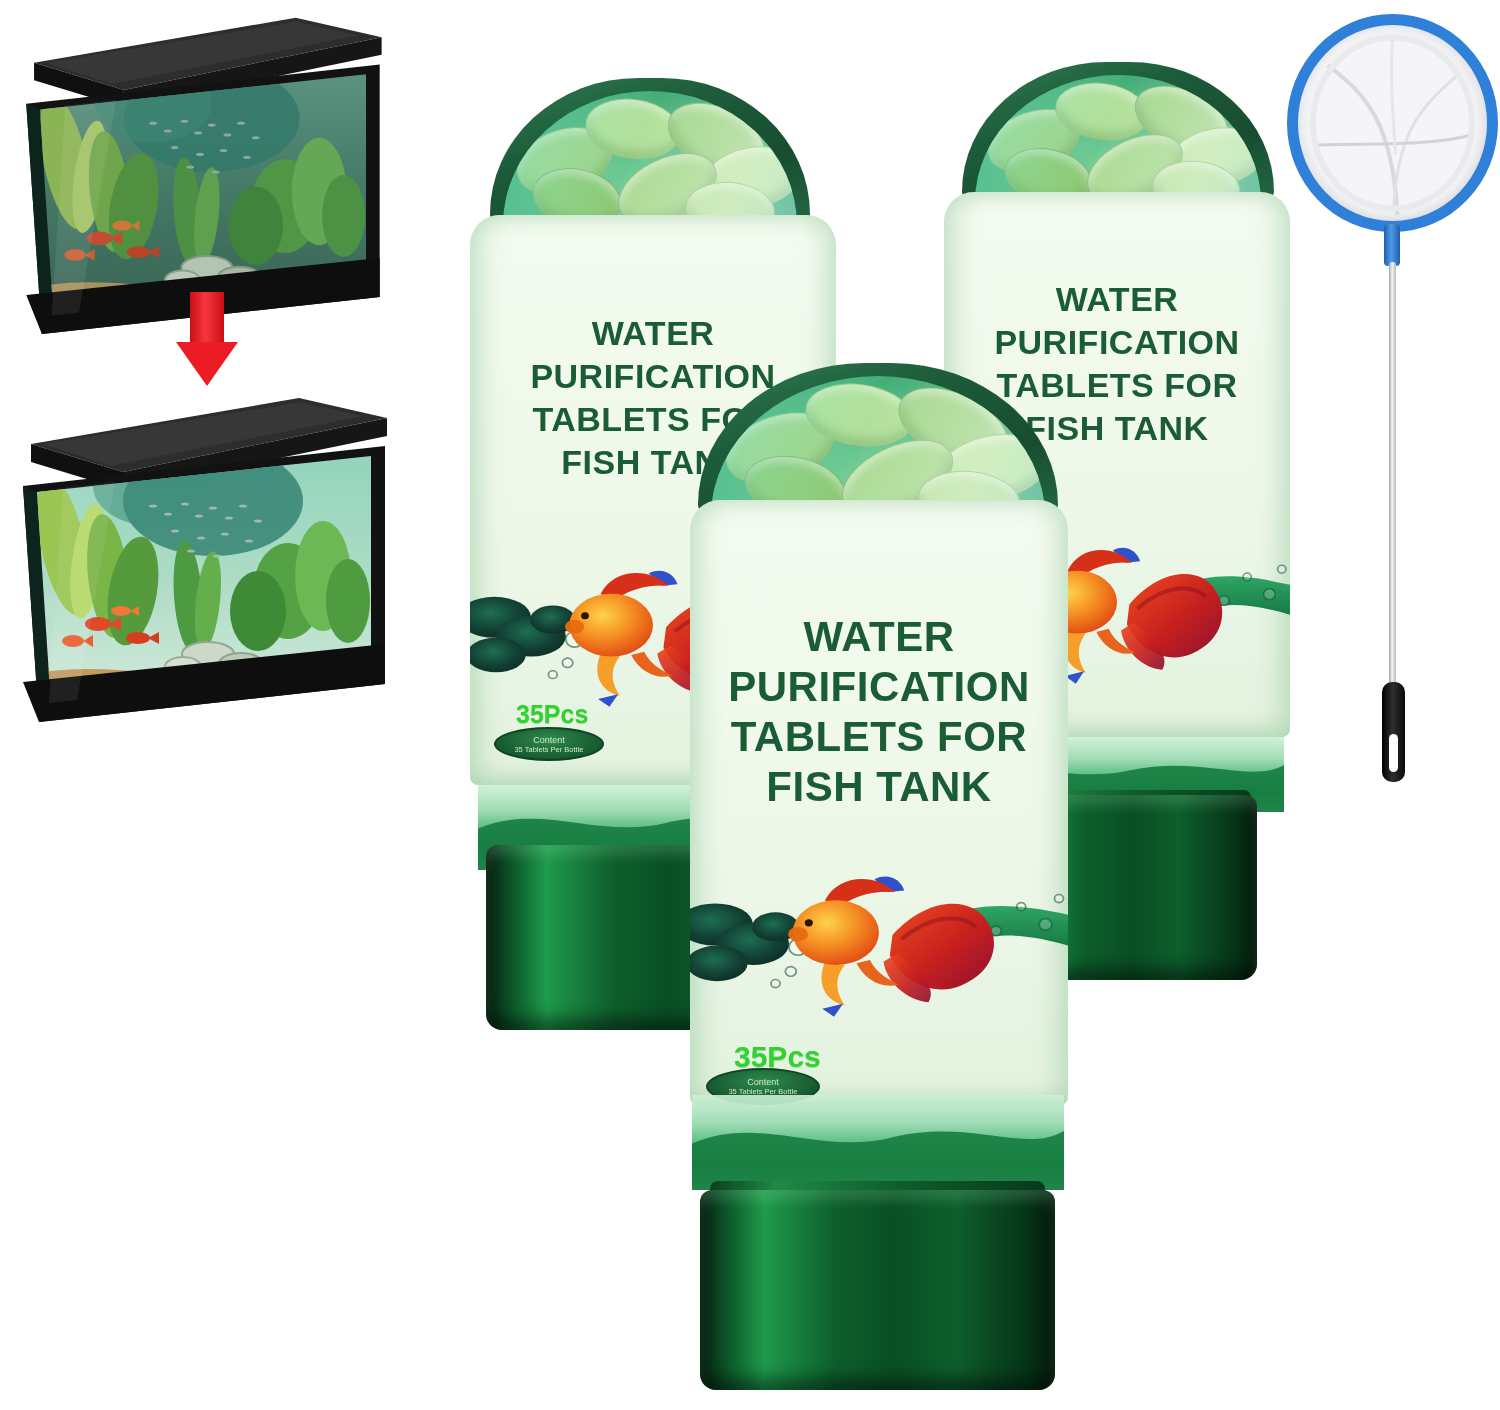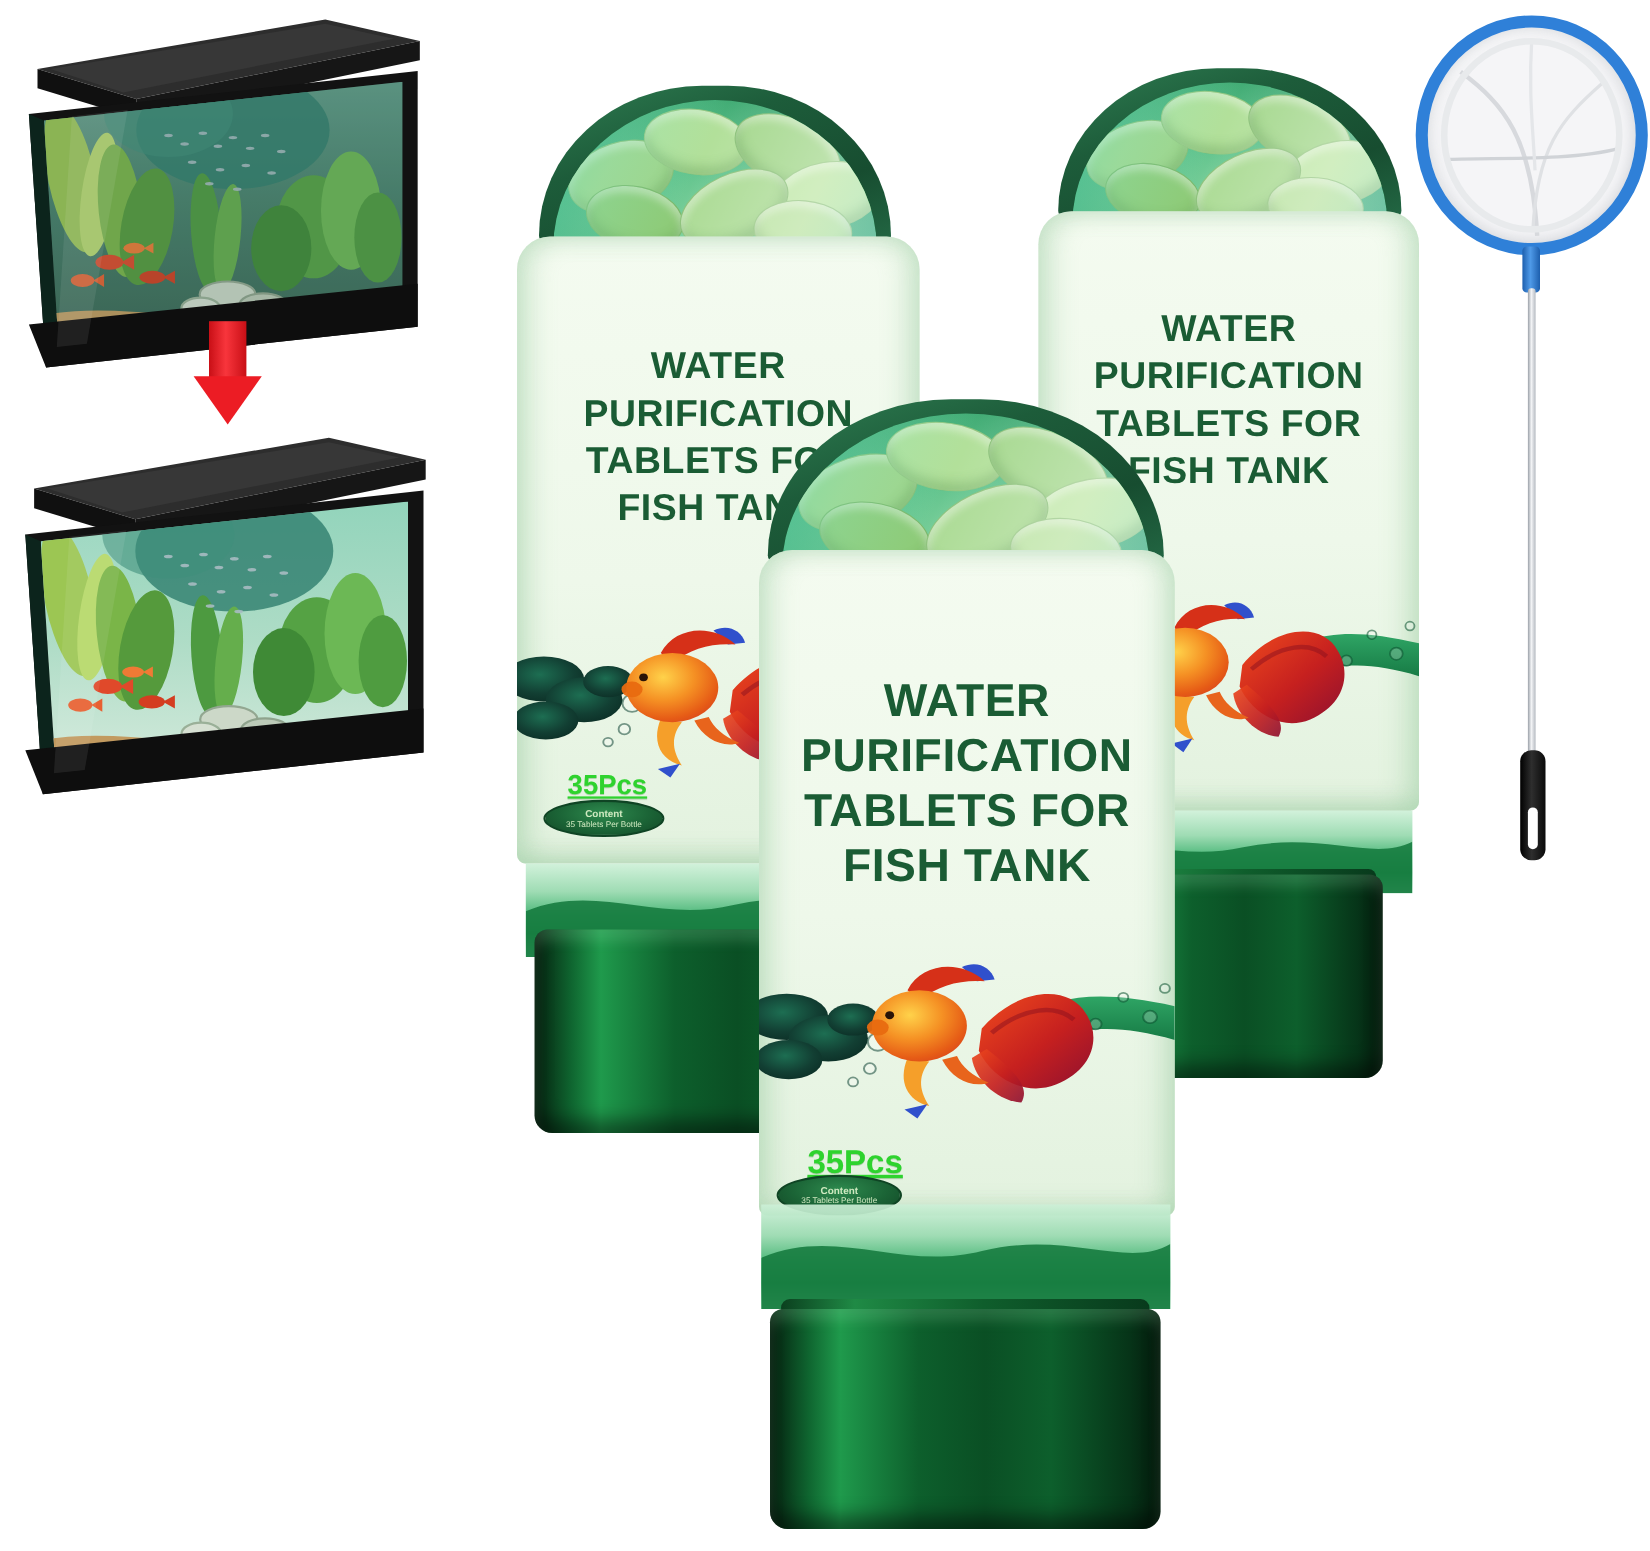--- a/index.html
+++ b/index.html
@@ -62,31 +62,31 @@
   .b-front .title { top:112px; } .b-front .tl { font-size:42px; line-height:50px; }
   .b-left  .title { top:97px;  } .b-left  .tl { font-size:34px; line-height:43px; }
   .b-right .title { top:86px;  } .b-right .tl { font-size:34px; line-height:43px; }
 
   .fishart { position:absolute; left:0; width:100%; }
   .b-front .fishart { top:350px; height:170px; }
   .b-left  .fishart { top:330px; height:165px; }
   .b-right .fishart { top:330px; height:165px; }
 
   .count { position:absolute; font-weight:bold; color:#2ed32e;
-    text-shadow:0 1px 0 rgba(20,100,20,.25);text-decoration:underline; }
+    text-shadow:0 1px 0 rgba(20,100,20,.25); }
   .b-front .count { left:44px; top:540px; font-size:30px; }
   .b-left  .count { left:46px; top:485px; font-size:25px; }
 
   .badge { position:absolute; border-radius:50%;
     background:radial-gradient(ellipse at 50% 35%, #2e8a4e 0%, #1b6436 55%, #124726 100%);
     border:2px solid #0f4424; color:#cfe9c0; text-align:center;
     display:flex; flex-direction:column; justify-content:center; }
   .b-front .badge { left:16px; top:568px; width:110px; height:33px; }
   .b-left  .badge { left:24px; top:512px; width:106px; height:30px; }
-  .badge-l1 { font-size:9px; font-weight:bold; line-height:10px; }
+  .badge-l1 { font-size:9px; font-weight:normal; line-height:10px; }
   .badge-l2 { font-size:7.5px; line-height:9px; }
 
   .band { position:absolute; overflow:hidden;
     background:linear-gradient(180deg, rgba(205,240,215,.9) 0%, #9fdcb4 30%, #4db87a 55%, #2f9c5c 75%, #7fceA0 100%); }
   .b-front .band { left:12px; top:732px; width:372px; height:95px; }
   .b-left  .band { left:10px; top:707px; width:350px; height:85px; }
   .b-right .band { left:8px;  top:675px; width:334px; height:75px; }
   .band svg { position:absolute; left:0; top:0; width:100%; height:100%; }
   .wavep { fill:#157a3e; opacity:.88; }
 

